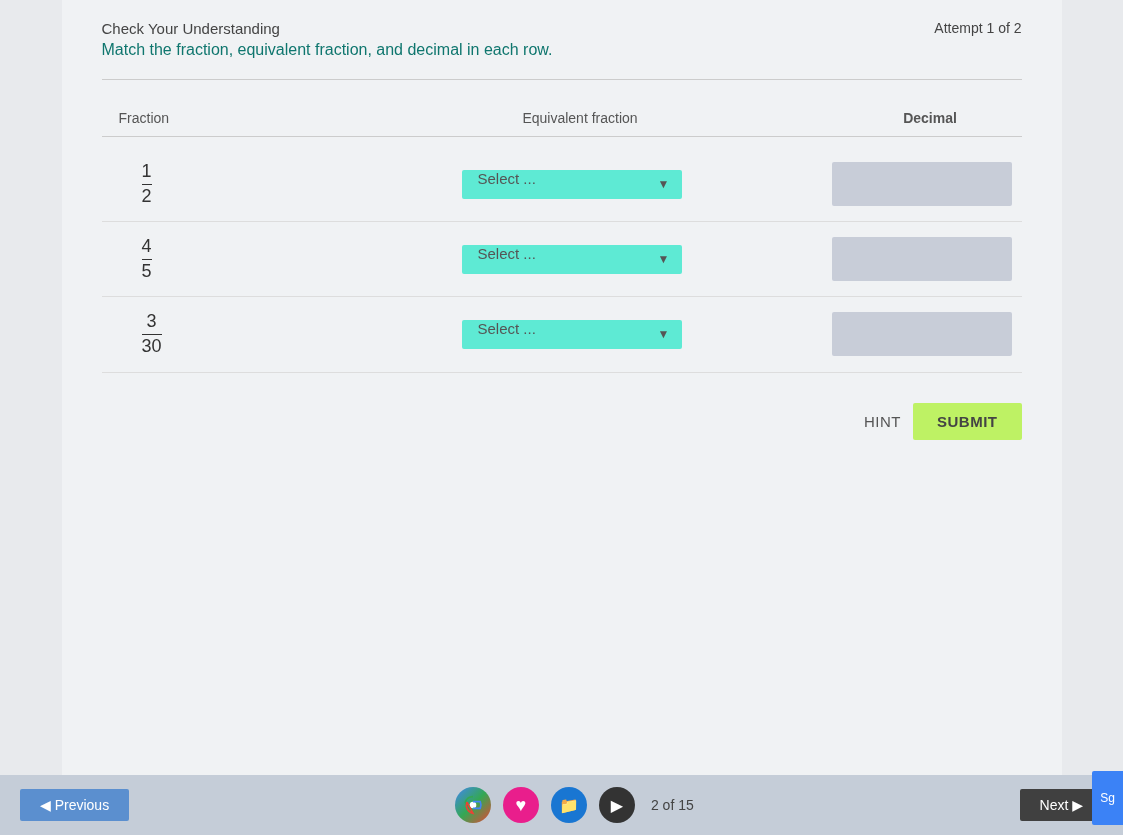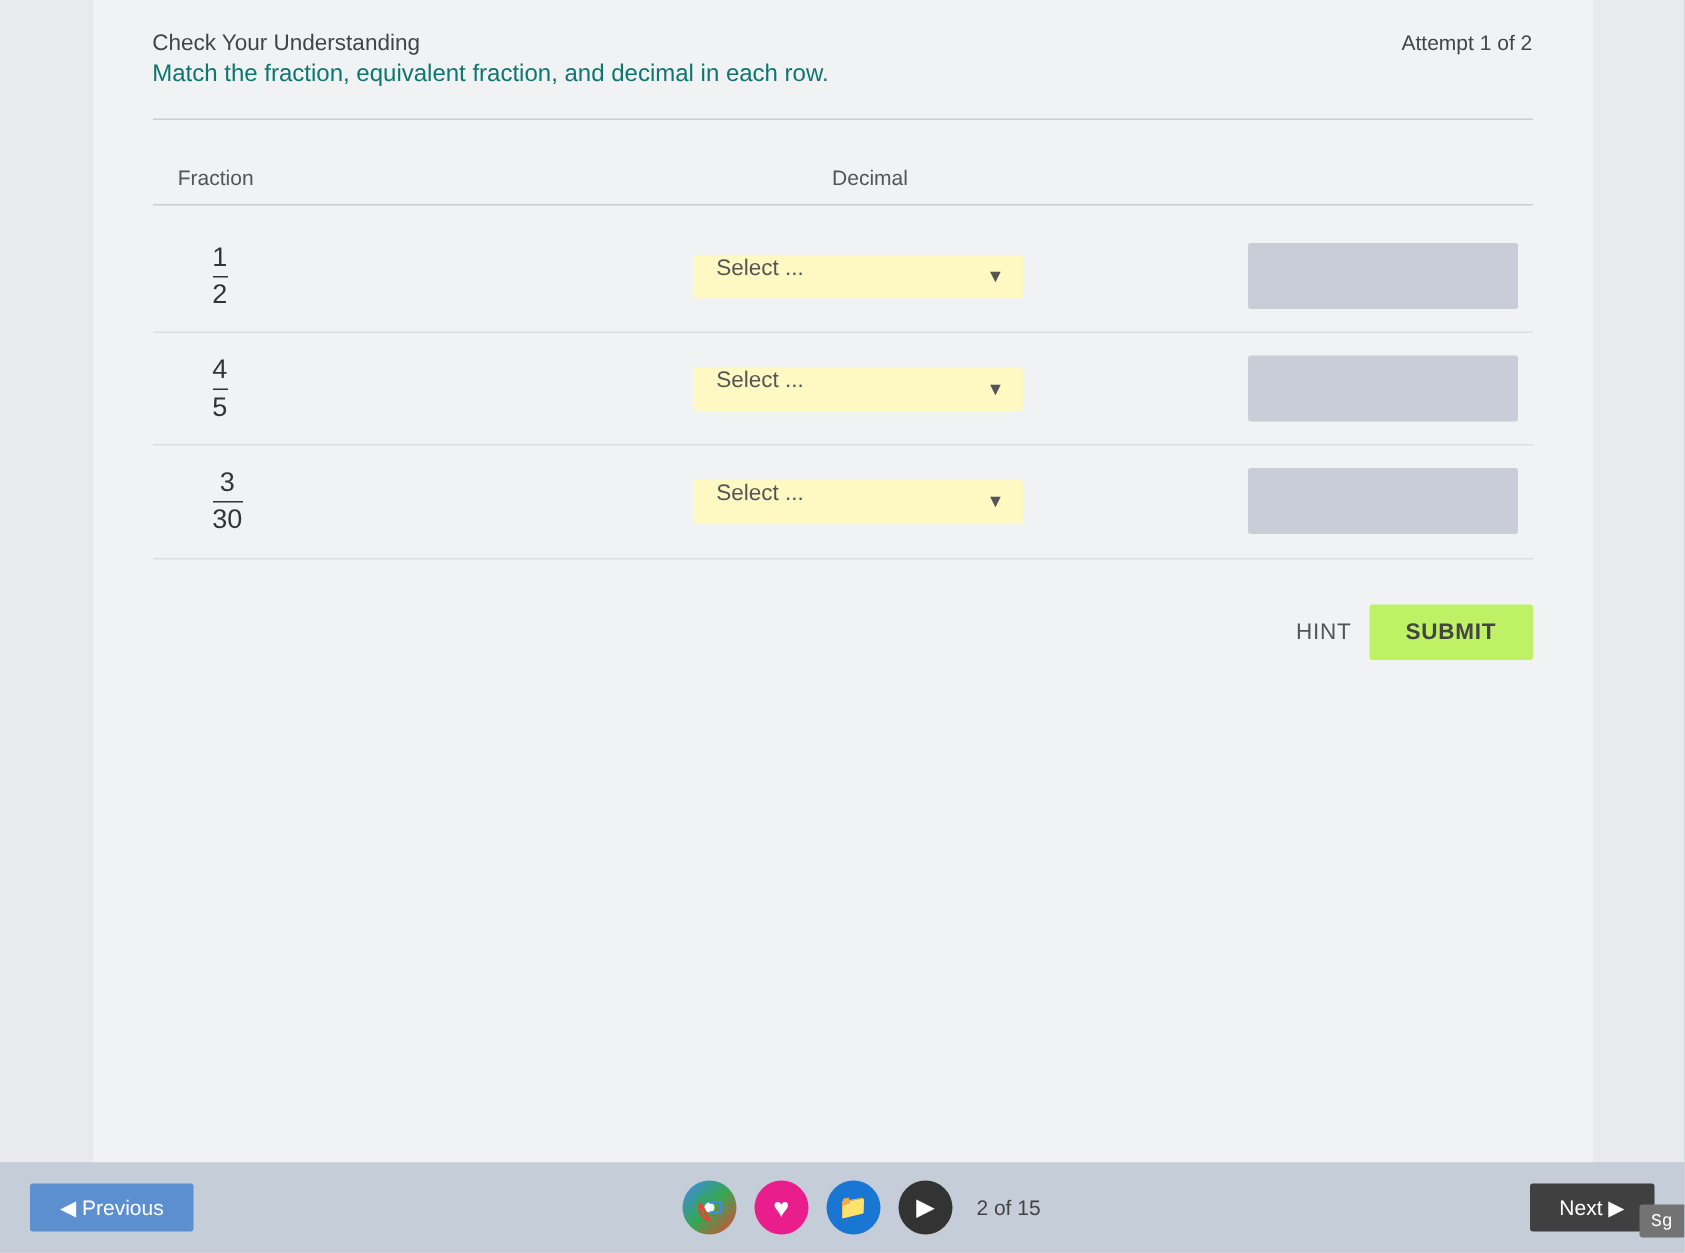--- a/index.html
+++ b/index.html
@@ -83,20 +83,21 @@
       font-weight: normal;
       padding-left: 17px;
     }
 
     .col-header.center {
       text-align: center;
     }
 
     .col-header.right {
       text-align: center;
+      font-weight: bold;
     }
 
     .table-row {
       display: grid;
       grid-template-columns: 220px 1fr 200px;
       align-items: center;
       padding: 14px 0;
       border-bottom: 1px solid #ddd;
       min-height: 72px;
     }
@@ -139,21 +140,21 @@
       justify-content: center;
     }
 
     .select-wrapper {
       position: relative;
       min-width: 220px;
     }
 
     .select-wrapper select {
       width: 100%;
-      background: #fef9c3;
+      background: #5eead4;
       border: none;
       padding: 0 36px 12px 16px;
       font-size: 15px;
       color: #555;
       cursor: pointer;
       border-radius: 2px;
       appearance: none;
       -webkit-appearance: none;
       outline: none;
     }
@@ -287,45 +288,45 @@
       padding: 8px 20px;
       font-size: 14px;
       cursor: pointer;
       border-radius: 2px;
     }
 
     .red-badge {
       position: absolute;
       bottom: 10px;
       right: 0;
-      background: #737373;
+      background: #3b82f6;
       color: white;
       font-size: 12px;
-      padding: 4px 8px;
+      padding: 20px 8px;
       border-radius: 2px 0 0 2px;
-      font-family: Liberation Mono, monospace;
     }
   </style>
 </head>
 <body>
 
 <div class="main-content">
   <div class="content-area">
     <div class="header-row">
       <span class="check-understanding">Check Your Understanding</span>
       <span class="attempt-text">Attempt 1 of 2</span>
     </div>
 
     <p class="instructions">Match the fraction, equivalent fraction, and decimal in each row.</p>
 
     <hr class="divider">
 
     <div class="table-container">
       <div class="table-header">
         <div class="col-header">Fraction</div>
+        <div class="col-header center">Equivalent fraction</div>
         <div class="col-header right">Decimal</div>
       </div>
 
       <div class="table-row">
         <div class="fraction-cell">
           <div class="fraction">
             <span class="numerator">1</span>
             <div class="fraction-bar"></div>
             <span class="denominator">2</span>
           </div>

